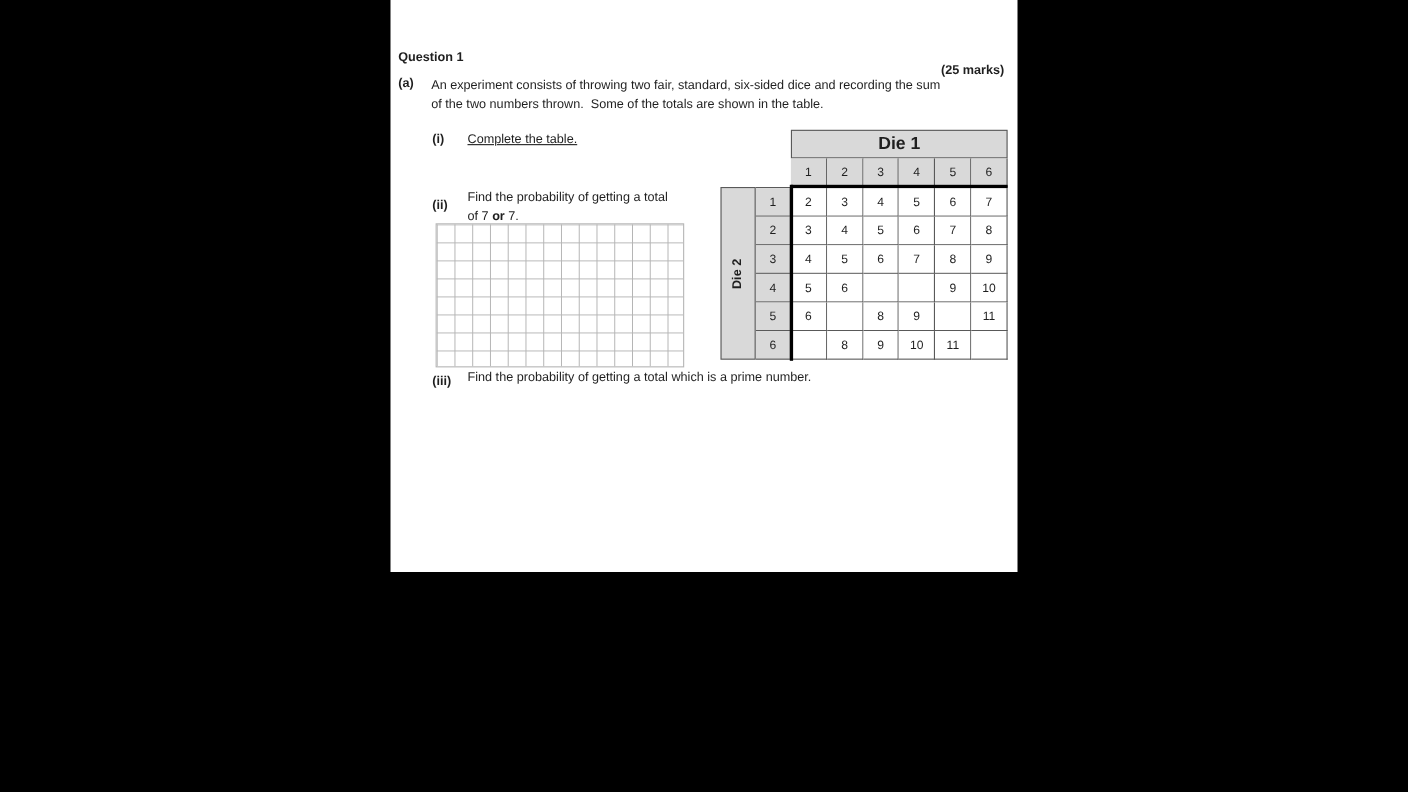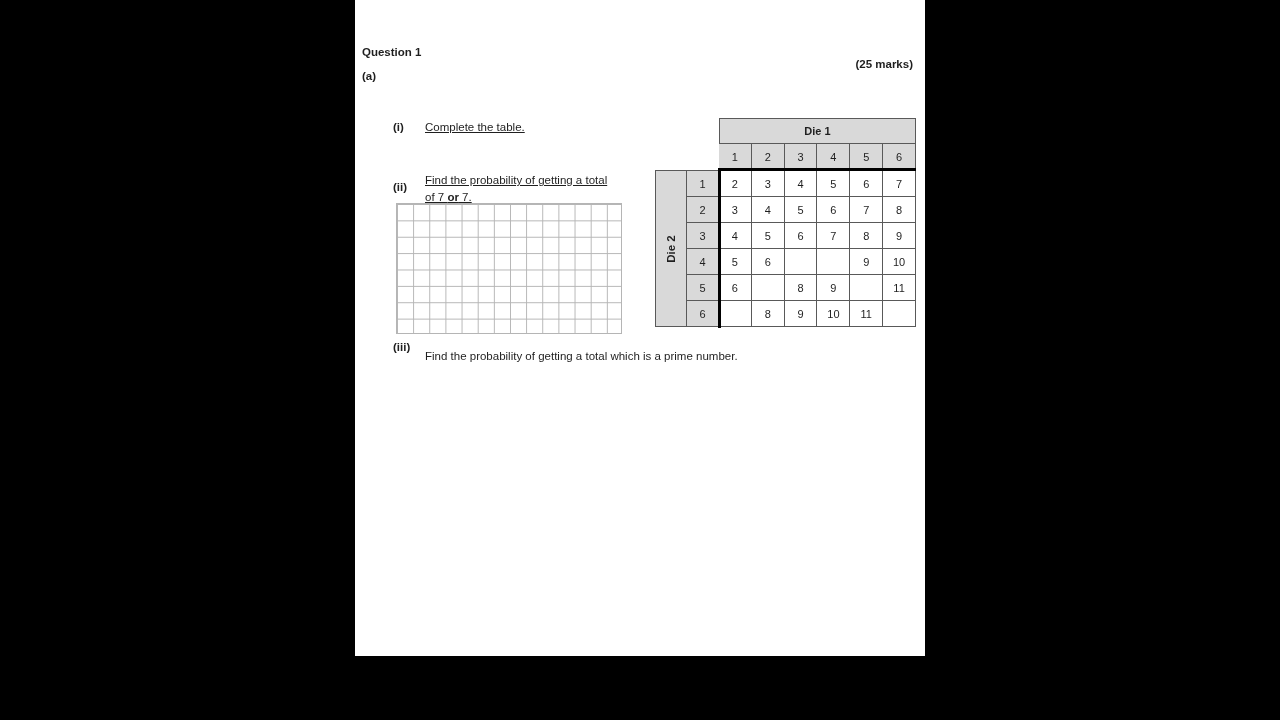--- a/index.html
+++ b/index.html
@@ -6,42 +6,42 @@
   html,body { width: 1280px; height: 720px; }
   body {
     background: #000;
     position: relative;
     font-family: "Liberation Sans", sans-serif;
     overflow: hidden;
   }
   .page {
     position: absolute;
     left: 355px; top: 0;
-    width: 570px; height: 656px;
+    width: 570px; height: 520px;
     background: #ffffff;
     color: #1f1f1f;
     font-size: 11.5px;
   }
   .abs { position: absolute; }
   .b { font-weight: bold; }
 
   .q-head   { left: 7px;  top: 46px; }
   .marks    { right: 12px; top: 58px; }
 
   .pa-label { left: 7px;  top: 70px; }
   .pa-text  { left: 37px; top: 70px; width: 524px; white-space: pre-wrap; line-height: 16.5px; }
 
   .pi-label  { left: 38px; top: 121px; }
   .pi-text   { left: 70px; top: 121px; text-decoration: underline; }
 
   .pii-label { left: 38px; top: 181px; }
-  .pii-text  { left: 70px; top: 172px; line-height: 17px; text-decoration: underline; }
+  .pii-text  { left: 70px; top: 172px; line-height: 17px; }
 
   .piii-label { left: 38px; top: 341px; text-align: center; }
-  .piii-text  { left: 70px; top: 350px; }
+  .piii-text  { left: 70px; top: 337px; }
 
   .work-grid {
     left: 41px; top: 203px;
     width: 226px; height: 131px;
     border: 1px solid #b5b5b5;
     background-image:
       linear-gradient(to right, #b5b5b5 1px, transparent 1px),
       linear-gradient(to bottom, #b5b5b5 1px, transparent 1px);
     background-size: 16.143px 16.375px;
   }
@@ -51,21 +51,21 @@
     left: 300px; top: 118px;
     width: 261px;
     font-size: 11px;
   }
   .trow { display: flex; height: 26px; }
   .sp   { width: 64px; }
   .die1h {
     width: 197px; background: #d9d9d9;
     border: 1px solid #595959;
     display: flex; align-items: center; justify-content: center;
-    font-weight: bold; font-size: 11px;
+    font-weight: bold; font-size: 16px;
   }
   .ch {
     flex: 1; background: #d9d9d9;
     border-right: 1px solid #595959; border-bottom: 1px solid #595959;
     display: flex; align-items: center; justify-content: center;
   }
   .ch:first-of-type { border-left: 1px solid #595959; }
   .tb  { display: flex; }
   .die2s {
     width: 32px; background: #d9d9d9;
@@ -93,20 +93,22 @@
 </style>
 </head>
 <body>
 
 <div class="page">
 
   <span class="abs b q-head">Question 1</span>
   <span class="abs b marks">(25 marks)</span>
 
   <span class="abs b pa-label">(a)</span>
+  <div class="abs pa-text">An experiment consists of throwing two fair, standard, six-sided dice and recording the sum
+of the two numbers thrown.  Some of the totals are shown in the table.</div>
 
   <span class="abs b pi-label">(i)</span>
   <span class="abs pi-text">Complete the table.</span>
 
   <span class="abs b pii-label">(ii)</span>
   <div class="abs pii-text">
     <div>Find the probability of getting a total</div>
     <div><span>of 7 </span><span class="b">or</span><span> 7.</span></div>
   </div>
 

